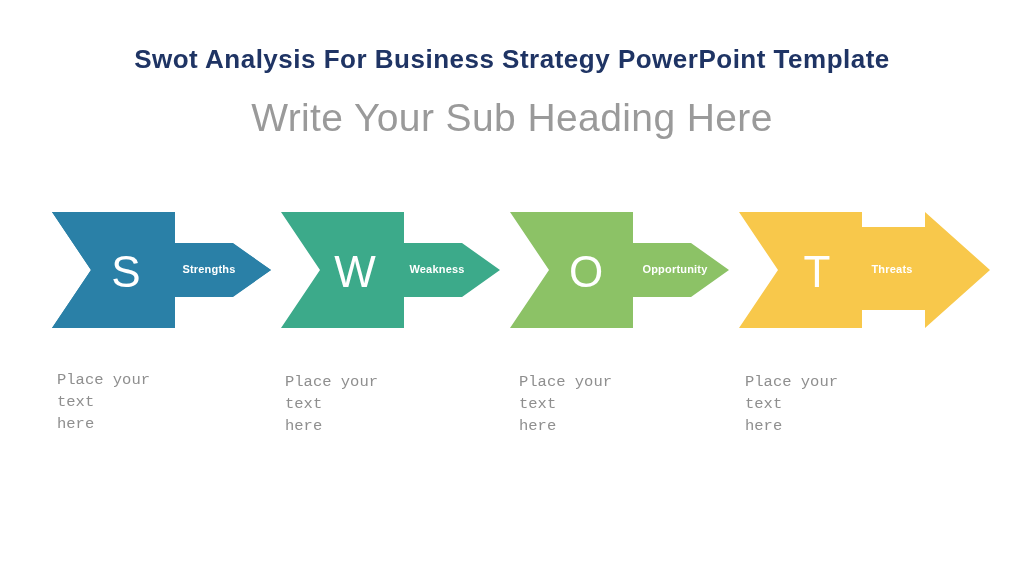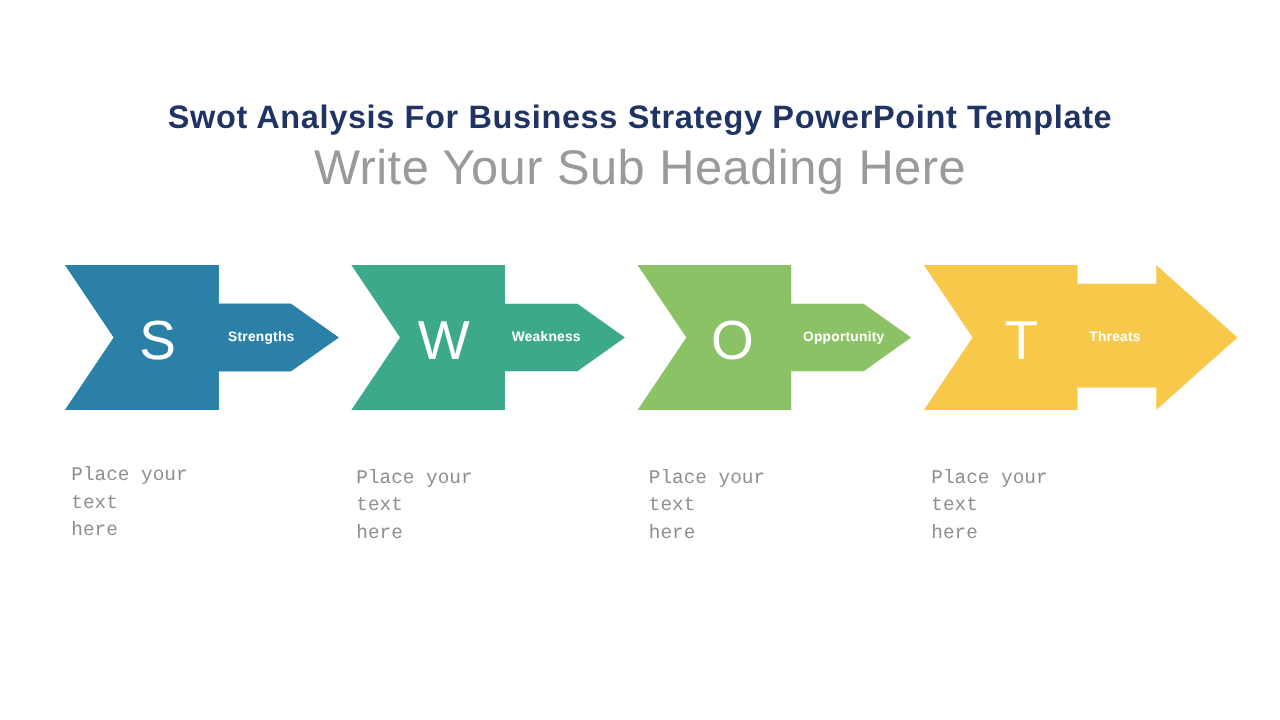--- a/index.html
+++ b/index.html
@@ -23,25 +23,24 @@
     top: 44px;
     left: 0;
     width: 1024px;
     text-align: center;
     font-family: "Liberation Sans", sans-serif;
     font-size: 26px;
     font-weight: 600;
     letter-spacing: 0.5px;
     color: #1f3464;
     white-space: nowrap;
-    margin-top: 34px;
   }
   #subtitle {
     position: absolute;
-    top: 113px;
+    top: 96px;
     left: 0;
     width: 1024px;
     text-align: center;
     font-family: "Liberation Sans", sans-serif;
     font-size: 39px;
     font-weight: 300;
     letter-spacing: 0.4px;
     color: #9a9a9a;
     white-space: nowrap;
   }

